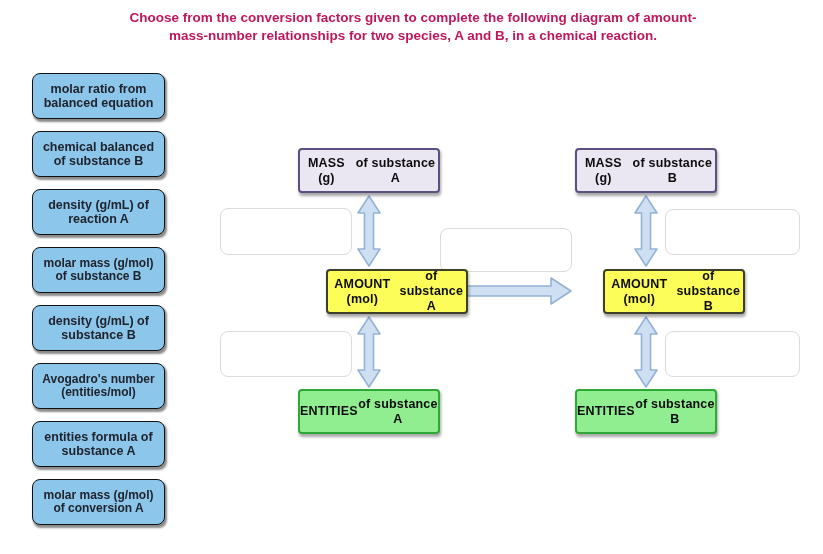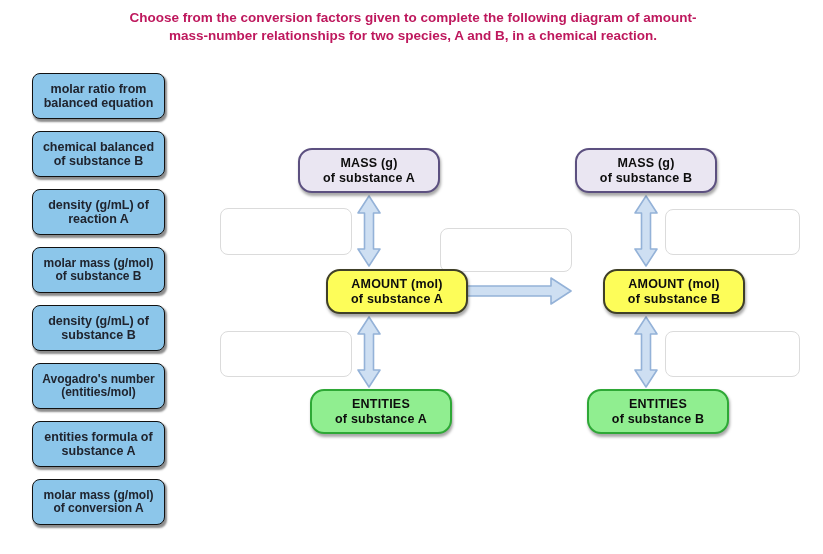--- a/index.html
+++ b/index.html
@@ -21,29 +21,29 @@
     background:var(--tile_fill);
     display:flex;align-items:center;justify-content:center;text-align:center;
     font-weight:bold;font-size:12.5px;line-height:1.12;color:#20242e;
     padding:2px 5px;cursor:grab;
     box-shadow:1.5px 2.5px 2px rgba(0,0,0,0.45);
   }
   .bank-item.small{font-size:12px;}
   
   .node{
     position:absolute;width:142px;height:45px;box-sizing:border-box;
-    border-radius:14px;border:2px solid;
-    display:flex;flex-direction:column;align-items:center;justify-content:center;
+    border-radius:4px;border:2px solid;
+    display:flex;flex-direction:row;align-items:center;justify-content:center;
     font-weight:bold;font-size:12.5px;line-height:1.2;color:#0d0d0d;
     letter-spacing:0.2px;text-align:center;
     box-shadow:1px 2.5px 3px rgba(0,0,0,0.35);
   }
   .node-mass{background:var(--mass_fill);border-color:var(--mass_border);}
   .node-amount{background:var(--amount_fill);border-color:var(--amount_border);margin-left:28px;}
-  .node-entities{background:var(--entities_fill);border-color:var(--entities_border);margin-left:12px;}
+  .node-entities{background:var(--entities_fill);border-color:var(--entities_border);}
   
   .dropzone{
     position:absolute;box-sizing:border-box;background:#ffffff;
     border:1px solid var(--dropzone_border);border-radius:8px;
   }
   
   .arrow-layer{position:absolute;left:0;top:0;pointer-events:none;}
   .arrow-layer polygon{fill:var(--arrow_fill);stroke:var(--arrow_border);stroke-width:1.6;stroke-linejoin:round;}
 </style>
 </head>

